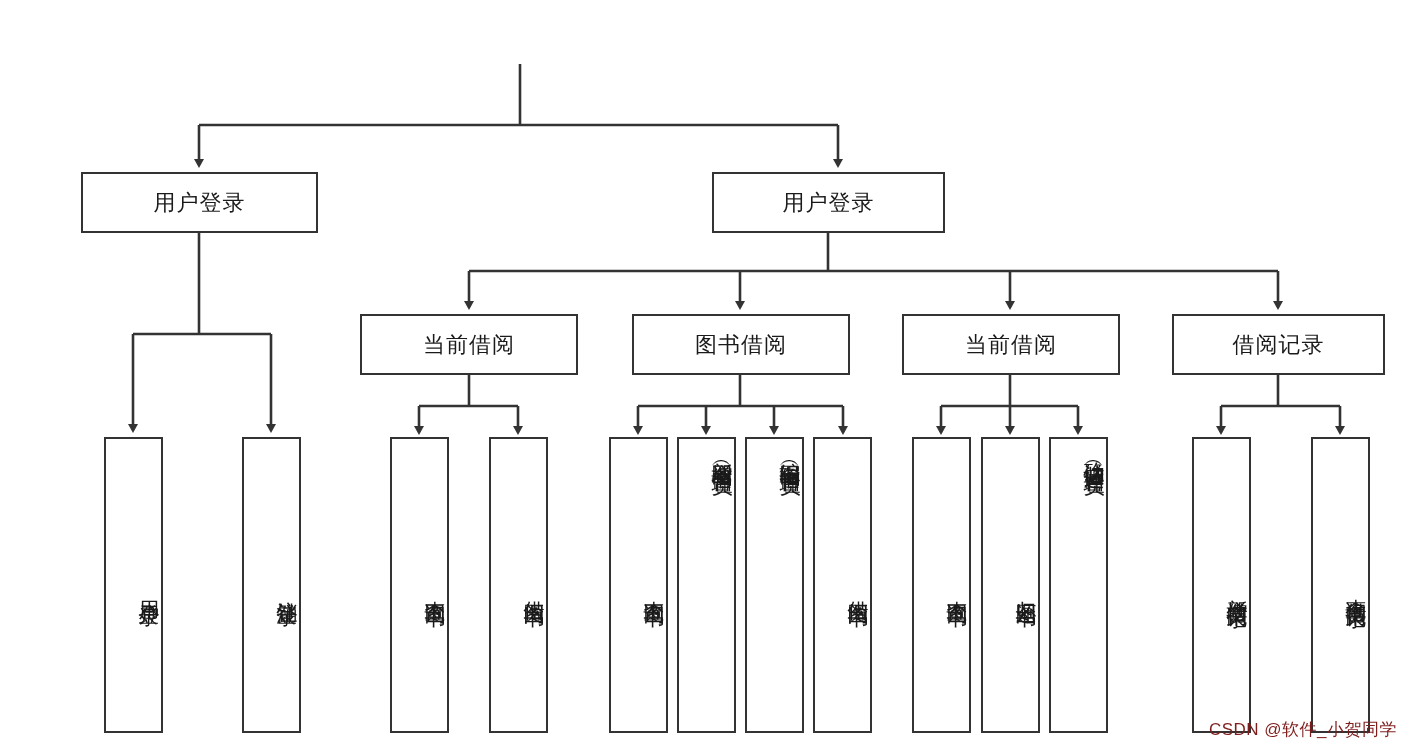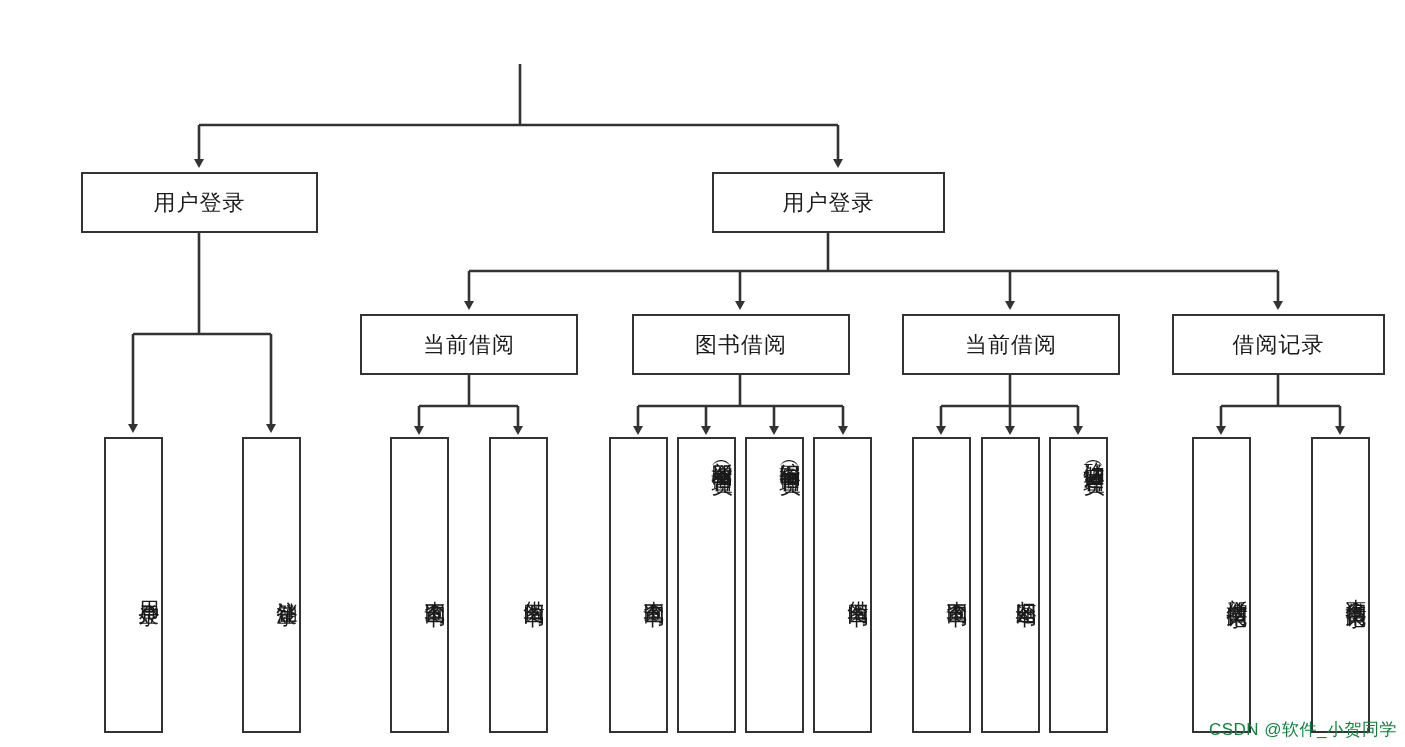--- a/index.html
+++ b/index.html
@@ -56,21 +56,21 @@
   }
   .node.vert.toptext {
     justify-content: flex-start;
     align-items: flex-start;
   }
   .watermark {
     position: absolute;
     right: 8px;
     bottom: 6px;
     font-size: 17px;
-    color: #15803d;
+    color: #7f1d1d;
     letter-spacing: 0.5px;
     z-index: 5;
     white-space: nowrap;
   }
 </style>
 </head>
 <body>
 
 <div id="canvas">
 

